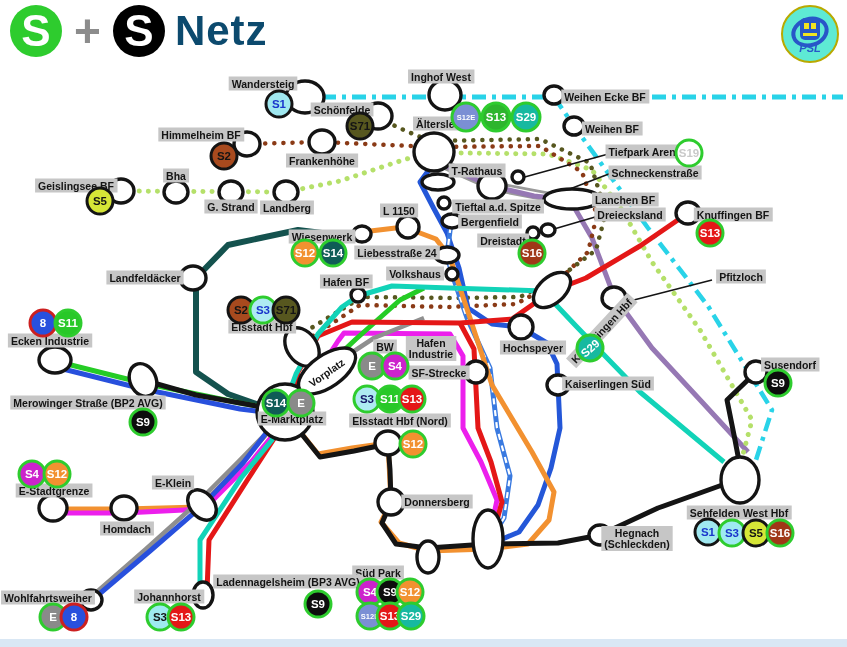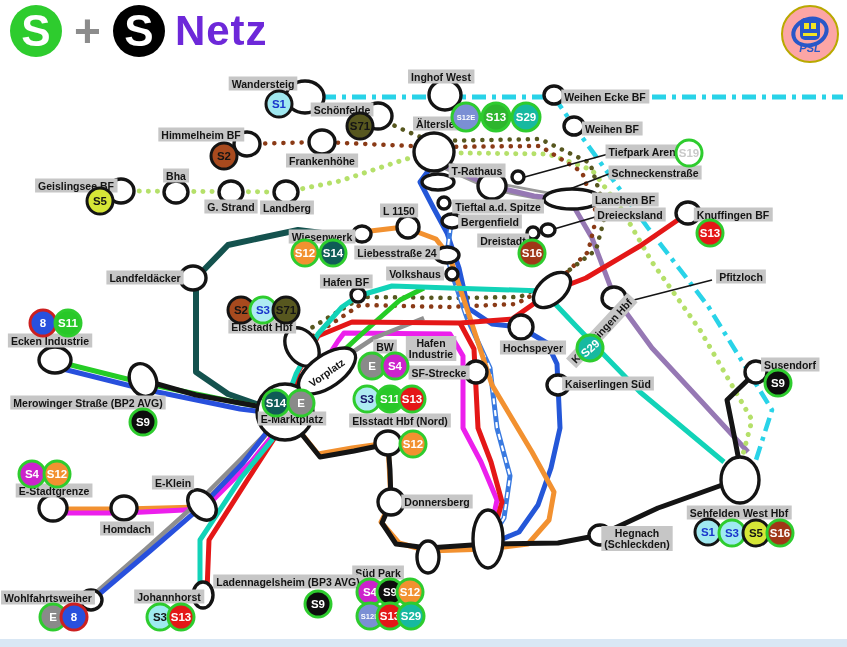--- a/index.html
+++ b/index.html
@@ -5,23 +5,23 @@
   html,body{margin:0;padding:0;background:#fff;}
   #stage{position:relative;width:847px;height:647px;background:#fff;overflow:hidden;
          font-family:"Liberation Sans",sans-serif;}
   #map-svg{position:absolute;left:0;top:0;}
   #brand{position:absolute;left:10px;top:4px;display:flex;align-items:center;gap:10px;z-index:5;}
   .s-circle{width:52px;height:52px;border-radius:50%;display:flex;align-items:center;justify-content:center;
             font-weight:bold;font-size:44px;line-height:1;color:#fff;font-family:"Liberation Sans",sans-serif;}
   .s-green{background:#2ecc2e;}
   .s-black{background:#000;}
   .plus{color:#8c8c8c;font-size:46px;font-weight:bold;margin:0 2px;}
-  .netz{color:#6d28d9;font-size:42px;font-weight:bold;letter-spacing:1px;}
+  .netz{color:#0c4a6e;font-size:42px;font-weight:bold;letter-spacing:1px;}
   #emblem{position:absolute;right:8px;top:5px;width:58px;height:58px;border-radius:50%;
-          background:#fca5a5;border:2px solid #b9a900;box-sizing:border-box;z-index:5;
+          background:#5eead4;border:2px solid #b9a900;box-sizing:border-box;z-index:5;
           display:flex;align-items:center;justify-content:center;}
   #bottom-strip{position:absolute;left:0;bottom:0;width:847px;height:8px;background:#d9e7f4;}
   .lbl{font-weight:bold;font-size:10.5px;fill:#141414;}
   .badge-t{font-weight:bold;}
 </style>
 </head>
 <body>
 
 <div id="stage">
   <svg id="map-svg" width="847" height="647" viewBox="0 0 847 647">

